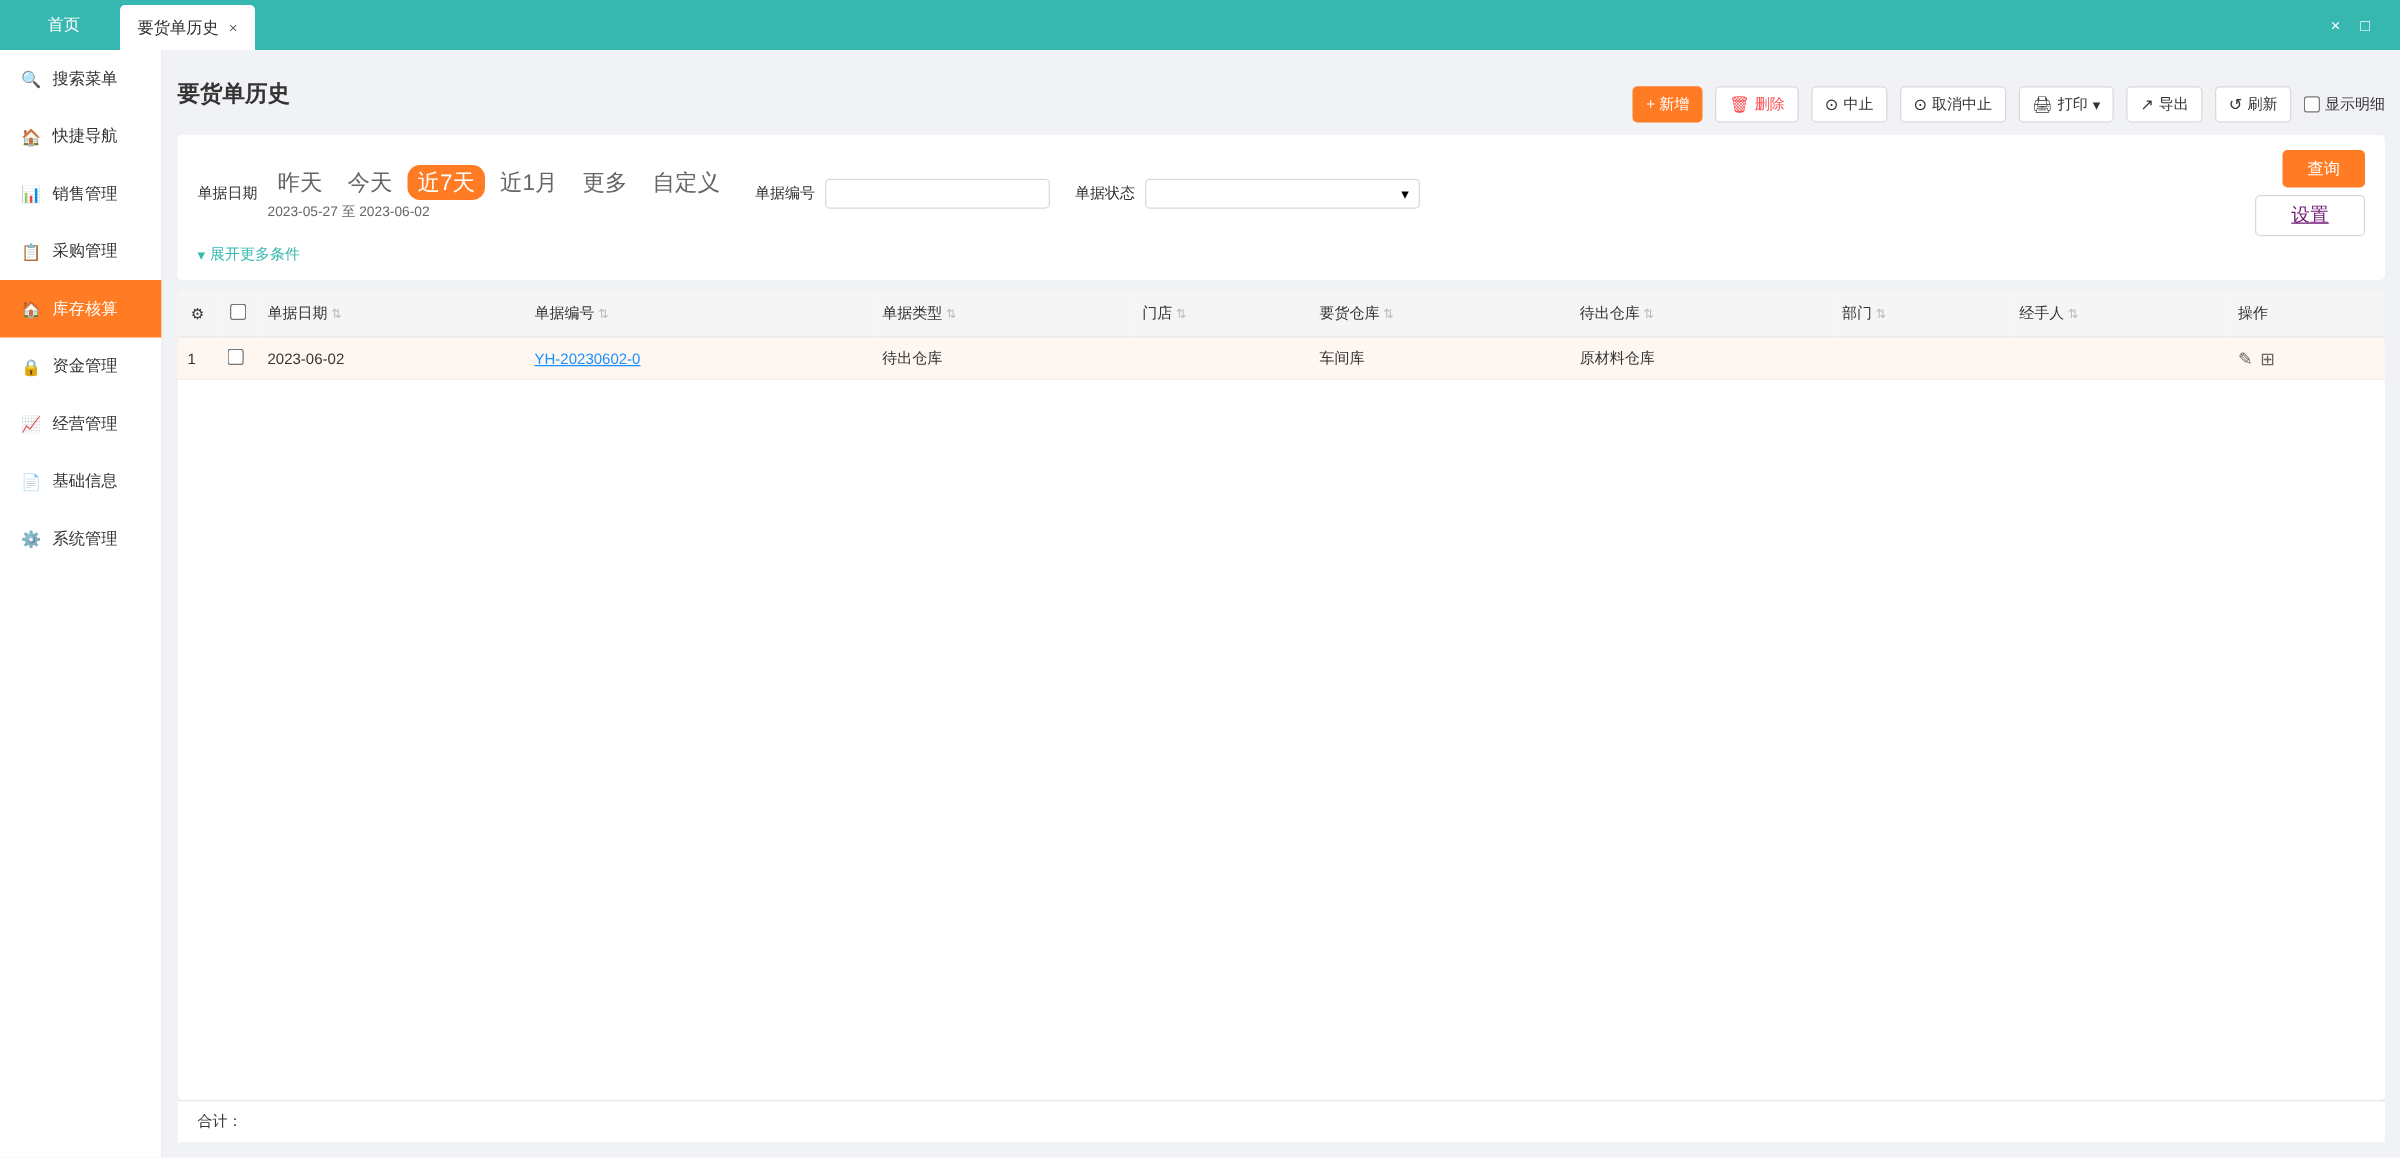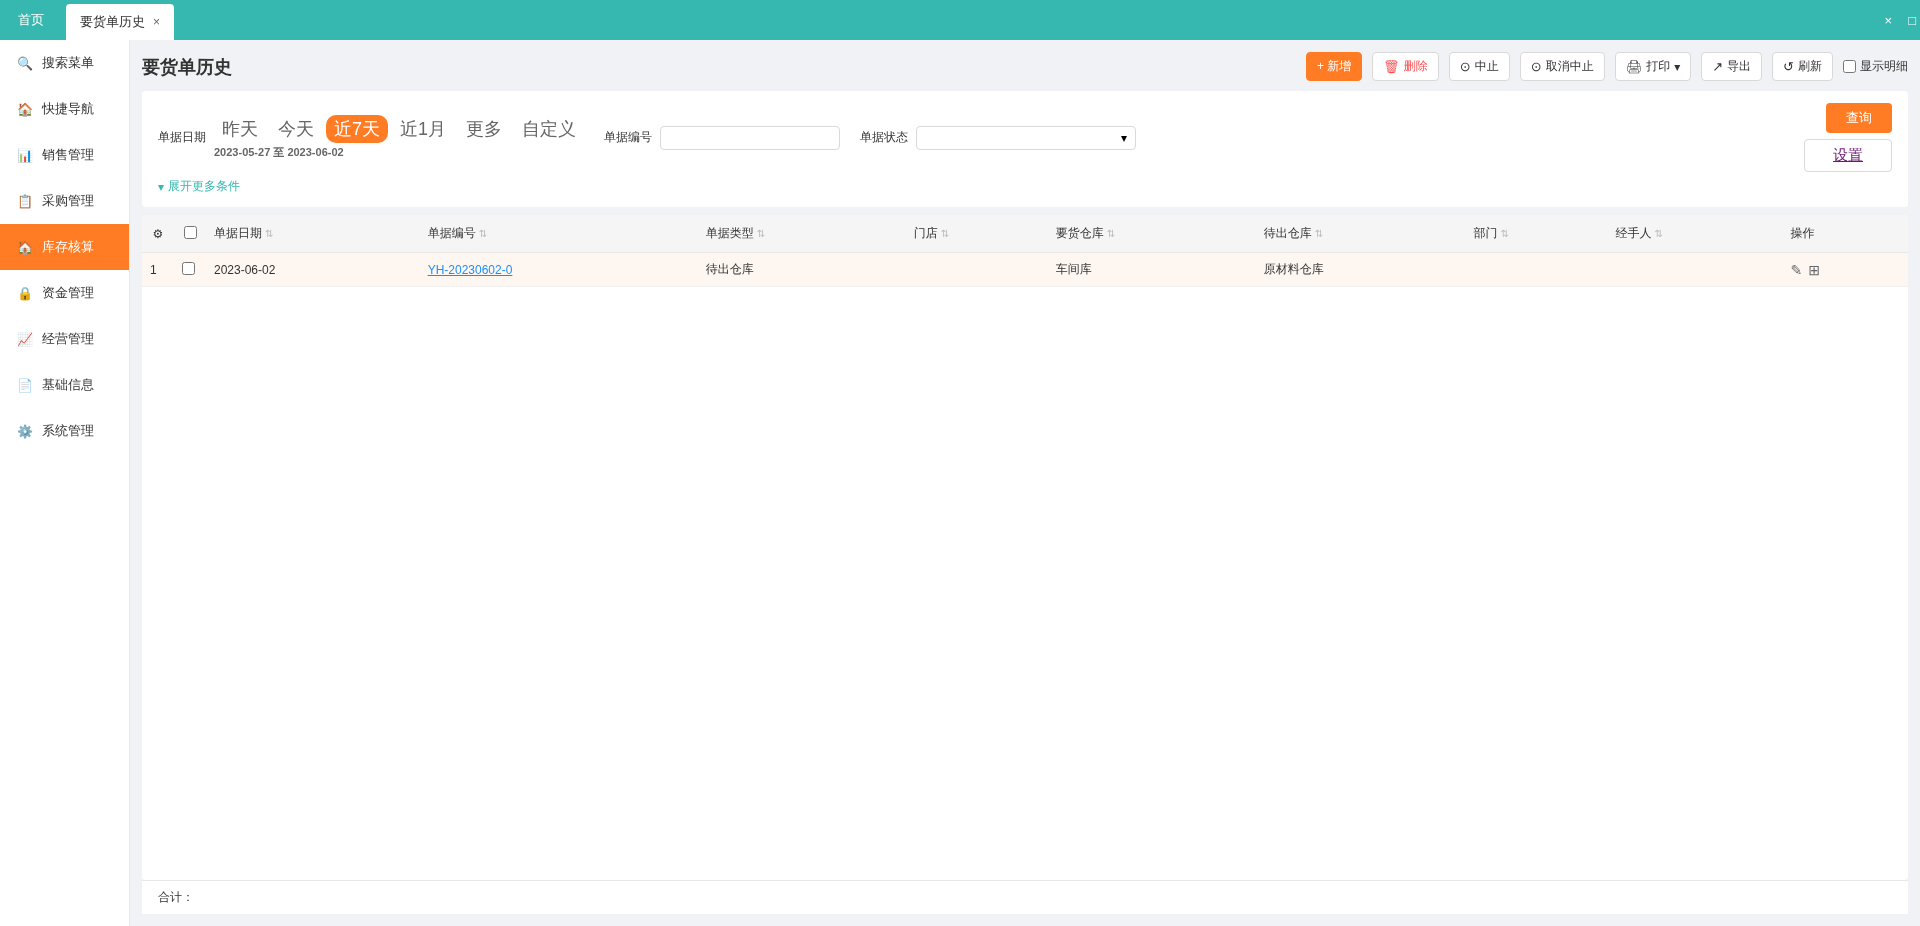--- a/index.html
+++ b/index.html
@@ -1,19 +1,19 @@
 <!DOCTYPE html>
 <html><head>
   <meta charset="utf-8">
   <style>
     * { box-sizing: border-box; margin: 0; padding: 0; }
     body { font-family: "Microsoft YaHei", Arial, sans-serif; font-size: 12px; background: #f0f2f5; display: flex; flex-direction: column; height: 926px; overflow: hidden; }
 
     
-    .top-bar { background: #36b8b0; height: 40px; display: flex; align-items: center; padding: 0 4px; gap: 8px; flex-shrink: 0; }
+    .top-bar { background: #36b8b0; height: 40px; display: flex; align-items: center; padding: 0 24px; gap: 18px; flex-shrink: 0; }
     .tab { display: flex; align-items: center; height: 40px; padding: 0 14px; color: white; font-size: 13px; cursor: pointer; }
     .tab.home { background: transparent; }
     .tab.active { background: white; color: #333; border-radius: 4px 4px 0 0; margin-top: 4px; height: 36px; }
     .tab-close { margin-left: 8px; font-size: 12px; color: #666; cursor: pointer; }
     .top-bar-right { margin-left: auto; display: flex; align-items: center; gap: 16px; color: white; font-size: 13px; }
     .top-bar-right span { cursor: pointer; }
 
     
     .main-layout { display: flex; flex: 1; overflow: hidden; }
 
@@ -22,36 +22,36 @@
     .sidebar-item { display: flex; align-items: center; gap: 8px; padding: 14px 16px; cursor: pointer; color: #333; font-size: 13px; }
     .sidebar-item.active { background: #ff7c24; color: white; border-radius: 0; }
     .sidebar-icon { width: 18px; height: 18px; display: flex; align-items: center; justify-content: center; flex-shrink: 0; }
 
     
     .content { flex: 1; display: flex; flex-direction: column; overflow: hidden; background: #f0f2f5; padding: 12px; }
 
     
     .page-header { display: flex; align-items: center; justify-content: space-between; margin-bottom: 10px; }
     .page-title { font-size: 18px; font-weight: bold; color: #333; }
-    .toolbar { display: flex; align-items: center; gap: 10px; }
+    .toolbar { display: flex; align-items: center; gap: 10px; margin-top: 17px; }
     .toolbar-btn { display: flex; align-items: center; gap: 4px; padding: 5px 10px; border: 1px solid #d9d9d9; border-radius: 4px; background: white; cursor: pointer; font-size: 12px; color: #333; }
     .toolbar-btn.primary { background: #ff7c24; border-color: #ff7c24; color: white; border-radius: 4px; }
     .toolbar-btn.danger { color: #ff4d4f; }
     .toolbar-btn .icon { font-size: 13px; }
     .checkbox-label { display: flex; align-items: center; gap: 4px; font-size: 12px; color: #333; }
 
     
     .filter-area { background: white; border-radius: 4px; padding: 12px 16px; margin-bottom: 8px; }
     .filter-row { display: flex; align-items: center; gap: 20px; flex-wrap: wrap; }
     .filter-group { display: flex; align-items: center; gap: 8px; }
     .filter-label { color: #333; font-size: 12px; white-space: nowrap; }
     .date-shortcuts { display: flex; gap: 4px; }
     .date-shortcut { padding: 2px 8px; cursor: pointer; font-size: 18px; color: #666; border-radius: 10px; }
     .date-shortcut.active { background: #ff7c24; color: white; }
-    .date-range-text { color: #666; font-size: 11px; margin-top: 2px; font-weight: bold; }
+    .date-range-text { color: #666; font-size: 11px; margin-top: 2px; }
     .filter-input { border: 1px solid #d9d9d9; border-radius: 4px; padding: 4px 8px; font-size: 12px; width: 180px; outline: none; }
     .filter-select { border: 1px solid #d9d9d9; border-radius: 4px; padding: 4px 8px; font-size: 12px; width: 220px; background: white; cursor: pointer; display: flex; align-items: center; justify-content: space-between; }
     .expand-btn { display: flex; align-items: center; gap: 4px; color: #36b8b0; font-size: 12px; cursor: pointer; margin-top: 6px; }
     .filter-actions { display: flex; flex-direction: column; gap: 6px; margin-left: auto; }
     .btn-query { background: #ff7c24; color: white; border: none; border-radius: 4px; padding: 6px 20px; cursor: pointer; font-size: 13px; margin-left: 22px; }
     .btn-setting { background: white; color: #701a75; border: 1px solid #d9d9d9; border-radius: 4px; padding: 6px 20px; cursor: pointer; font-size: 15px; text-decoration: underline; }
 
     
     .table-wrap { background: white; border-radius: 4px; flex: 1; overflow: auto; }
     table { width: 100%; border-collapse: collapse; font-size: 12px; }

